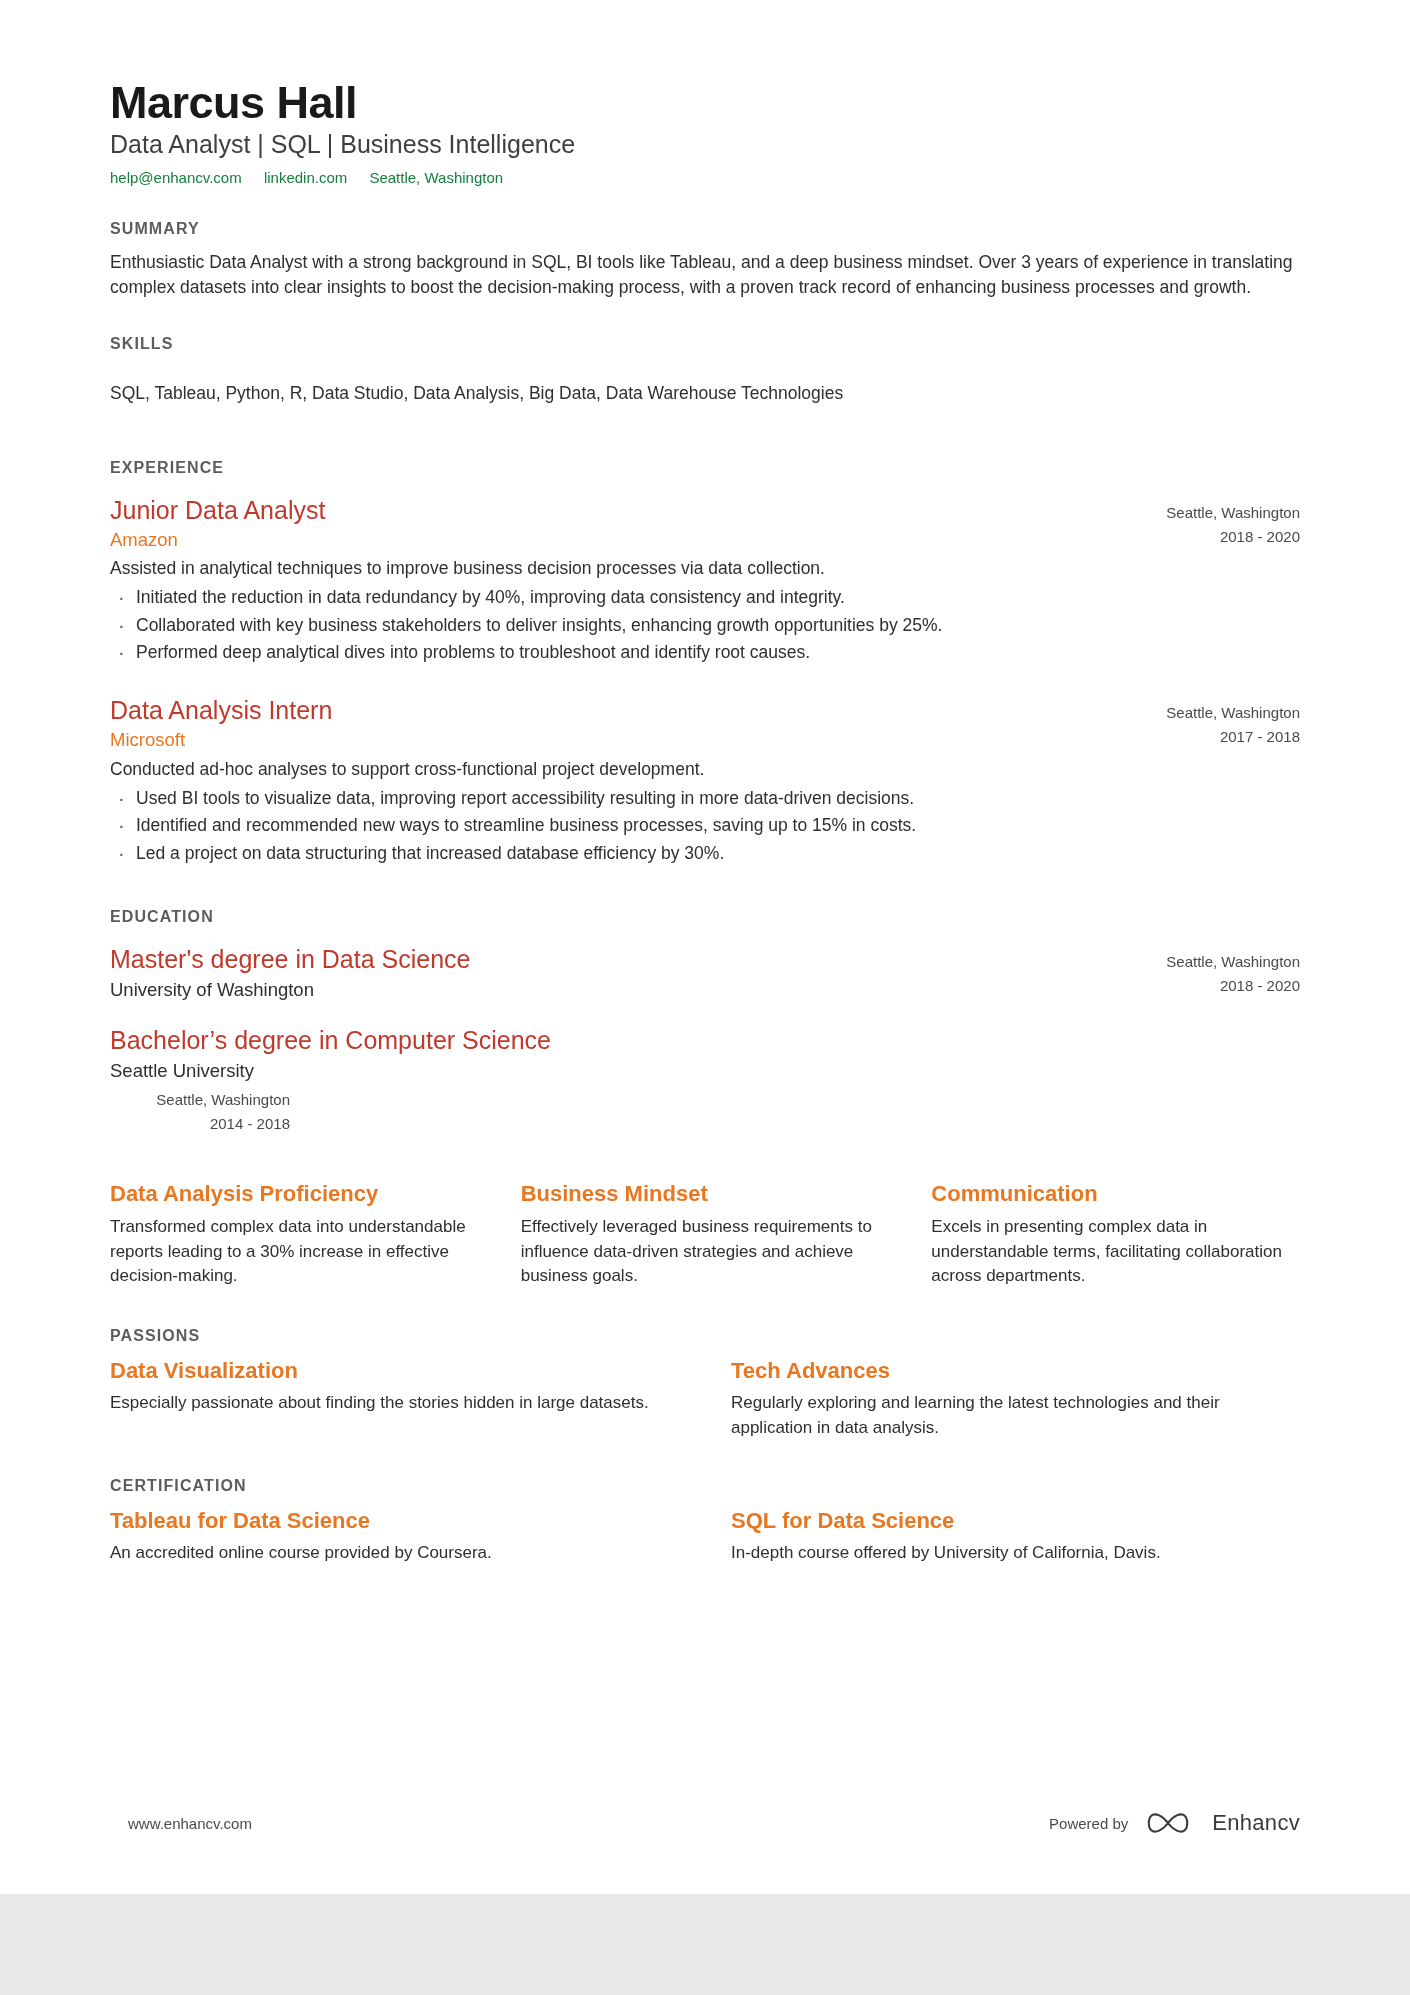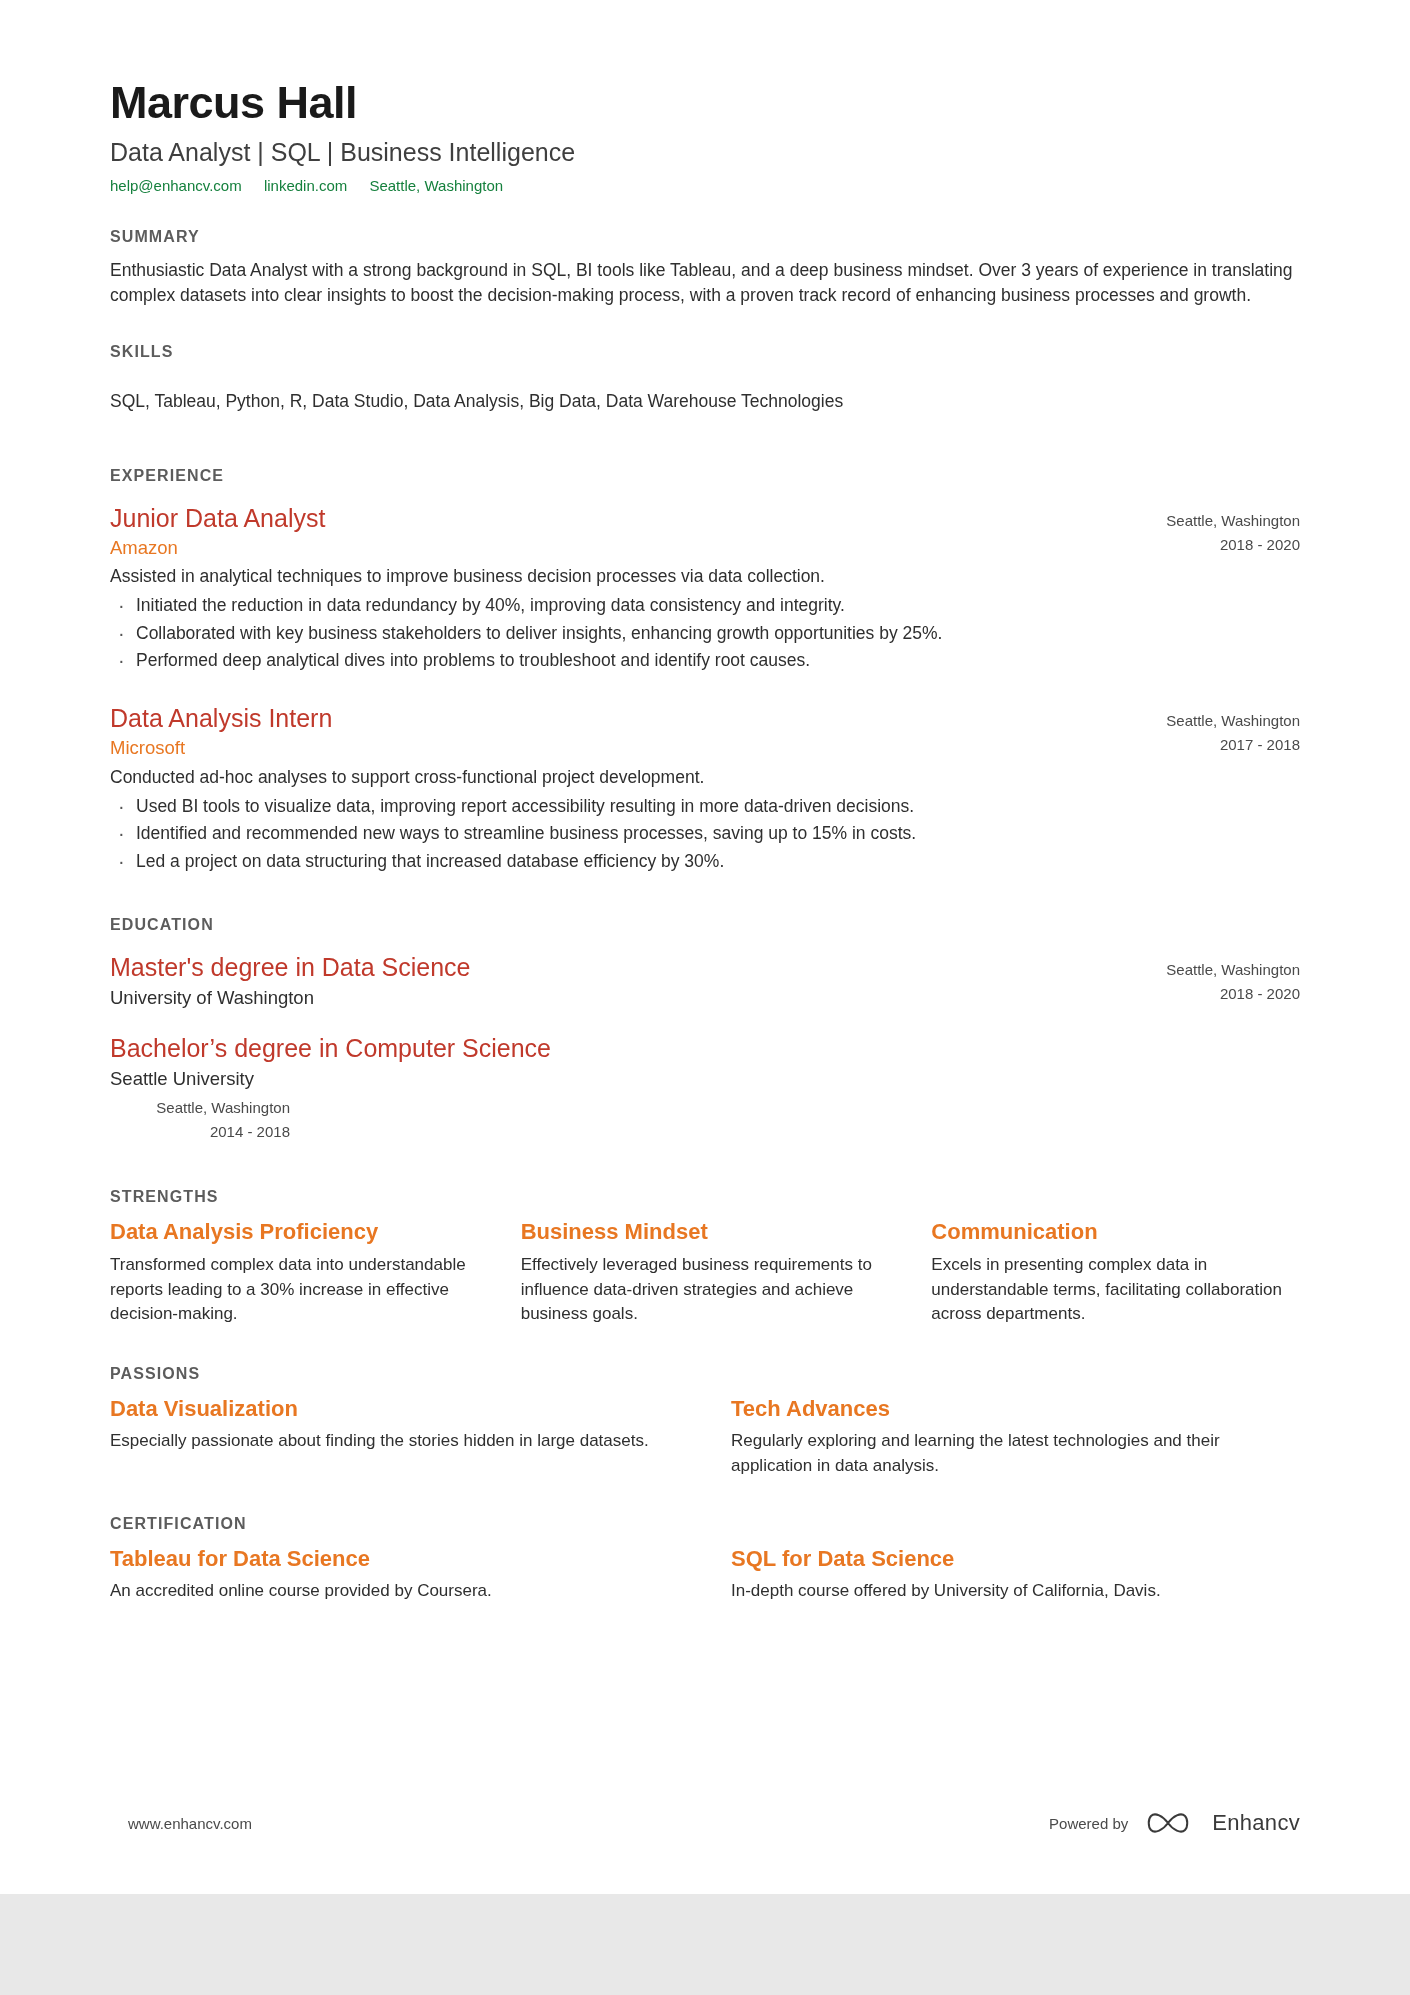--- a/index.html
+++ b/index.html
@@ -29,21 +29,21 @@
     font-size: 45px;
     font-weight: bold;
     color: #1a1a1a;
     letter-spacing: -0.5px;
     line-height: 1.1;
     margin: 0;
   }
   .headline {
     font-size: 25px;
     color: #3f3f3f;
-    margin-top: 9px;
+    margin-top: 1px;
     font-weight: 400;
     line-height: 1.2;
   }
   .contacts {
     margin-top: 10px;
     font-size: 15px;
     color: #15803d;
   }
   .contacts span.contact-item {
     margin-right: 18px;
@@ -289,21 +289,20 @@
         <div class="entry-plain-subtitle">Seattle University</div>
       </div>
       <div class="entry-right">
         <div class="entry-location">Seattle, Washington</div>
         <div class="entry-dates">2014 - 2018</div>
       </div>
     </div>
   </div>
 
   <div class="section" style="margin-top:44px;">
-    <div class="section-title">STRENGTHS</div>
     <div class="cols three">
       <div class="col">
         <div class="col-title">Data Analysis Proficiency</div>
         <div class="col-text">Transformed complex data into understandable reports leading to a 30% increase in effective decision-making.</div>
       </div>
       <div class="col">
         <div class="col-title">Business Mindset</div>
         <div class="col-text">Effectively leveraged business requirements to influence data-driven strategies and achieve business goals.</div>
       </div>
       <div class="col">

